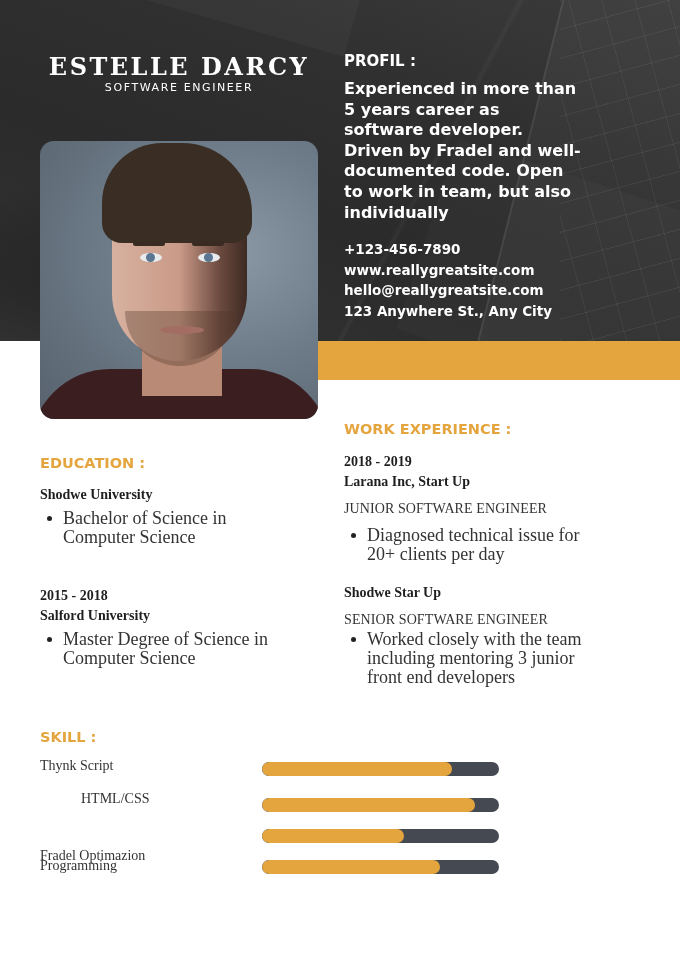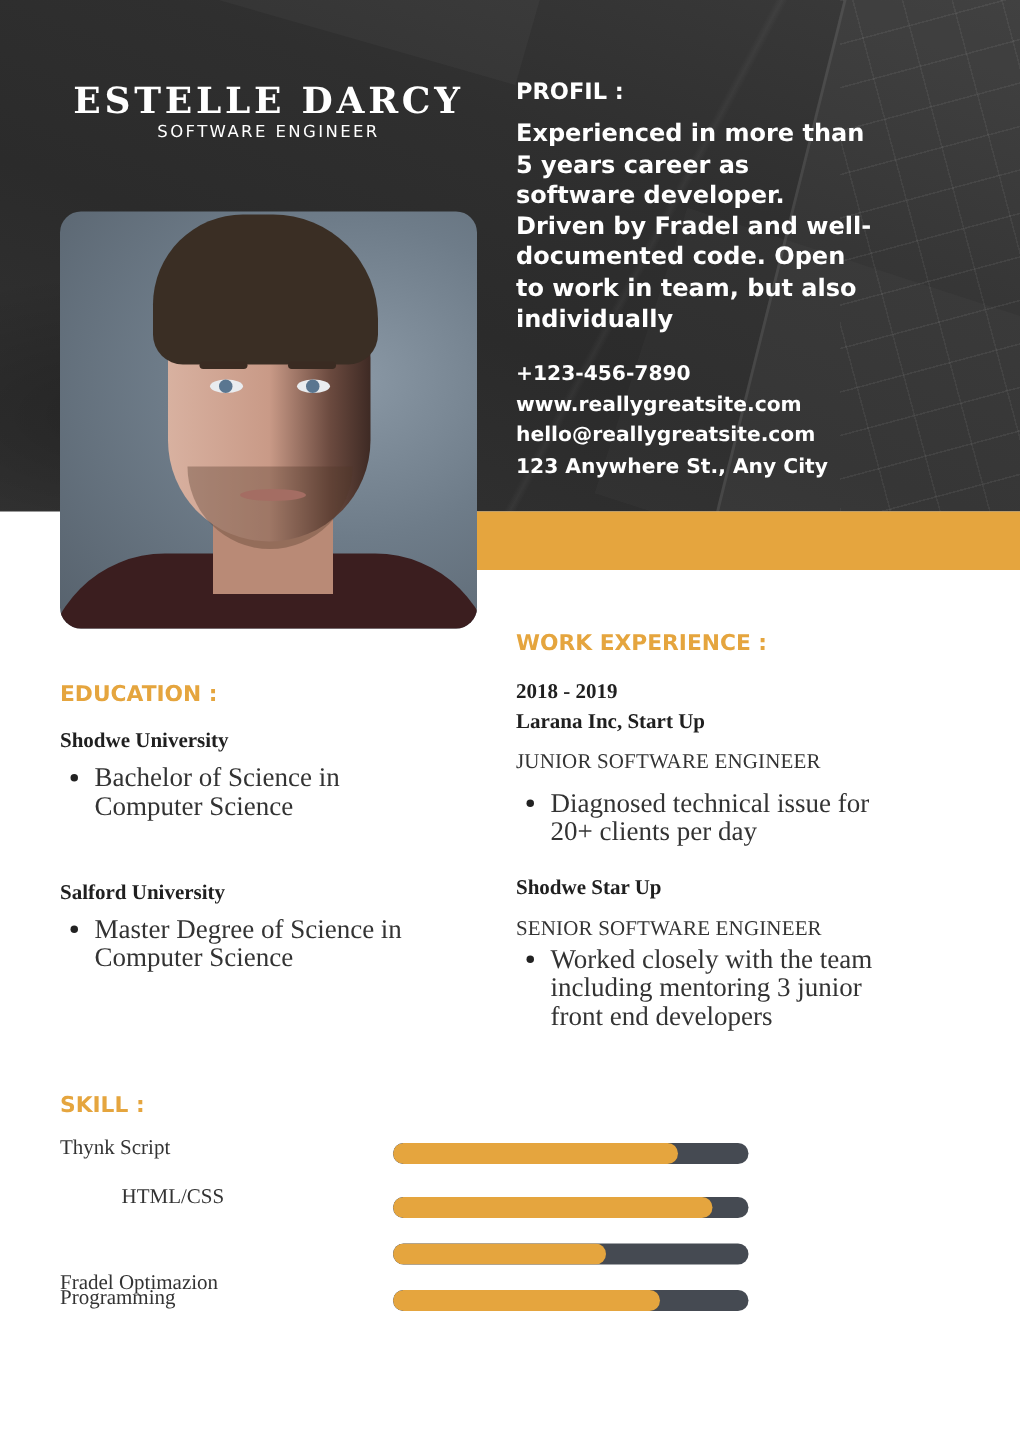--- a/index.html
+++ b/index.html
@@ -131,20 +131,21 @@
 </div>
 
 <div class="section-title edu-title">EDUCATION :</div>
 
 <div class="block edu-1">
   <div class="org">Shodwe University</div>
   <div class="bullet mt4">Bachelor of Science in Computer Science</div>
 </div>
 
 <div class="block edu-2">
+  <div class="period">2015 - 2018</div>
   <div class="org">Salford University</div>
   <div class="bullet mt4">Master Degree of Science in Computer Science</div>
 </div>
 
 <div class="section-title work-title">WORK EXPERIENCE :</div>
 
 <div class="block work-1">
   <div class="period">2018 - 2019</div>
   <div class="org">Larana Inc, Start Up</div>
   <div class="job-title mt7">JUNIOR SOFTWARE ENGINEER</div>

